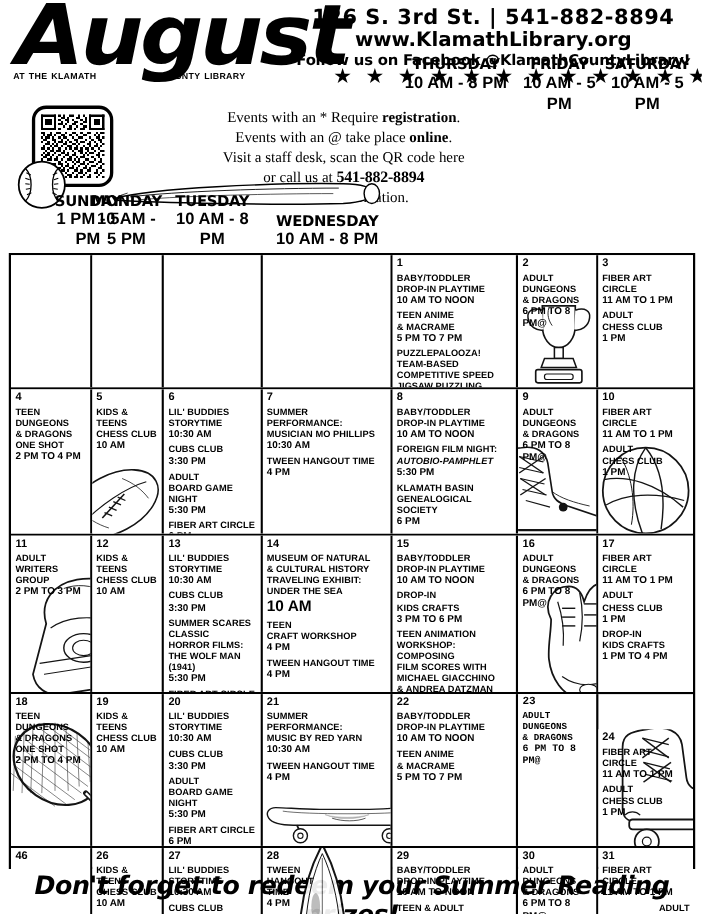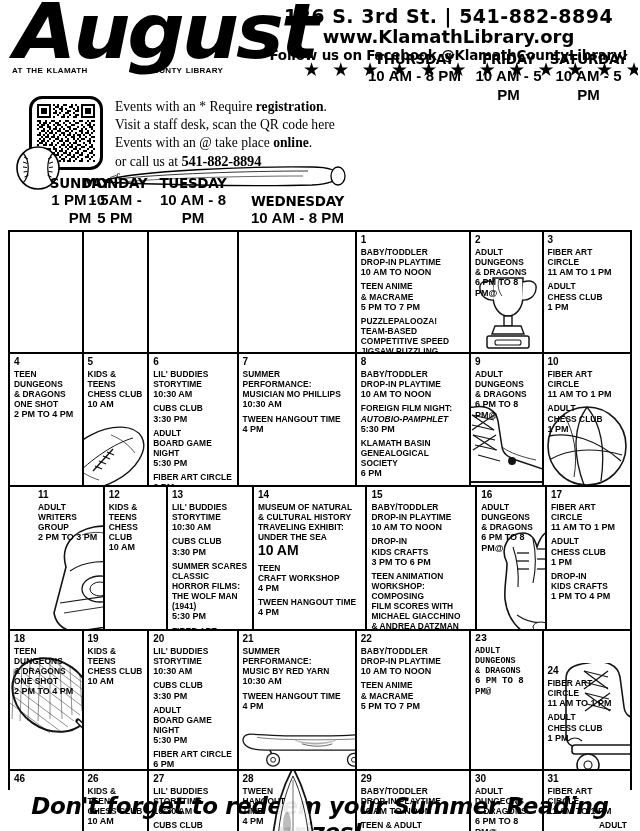--- a/index.html
+++ b/index.html
@@ -57,21 +57,21 @@
   #intro-area { position:relative; height:110px; }
   .qr {
     position:absolute; left:29px; top:10px;
     width:74px; height:74px;
     border:3px solid #000; border-radius:13px;
     background:#fff; padding:5px;
   }
   .qr svg { display:block; width:100%; height:100%; }
   .intro-text {
     position:absolute; left:115px; top:12px; width:395px;
-    text-align:left;
+    text-align:center;
     font-family:"Liberation Serif", serif;
     font-size:13.6px; line-height:1.32;
   }
   .intro-text b { font-weight:bold; }
   .intro-text .phone { font-weight:bold; font-size:14.5px; letter-spacing:-0.2px; }
 
   
   .deco { position:absolute; pointer-events:none; }
 
   
@@ -395,24 +395,24 @@
           <rect x="25" y="28" width="1" height="1"></rect>
           <rect x="28" y="28" width="1" height="1"></rect>
       </g>
     </svg>
   </div>
 
   <div class="intro-text">
     <div>
       <span>Events with an * Require </span><b>registration</b><span>.</span>
     </div>
-    <div>Visit a staff desk, scan the QR code here</div>
     <div>
       <span>Events with an @ take place </span><b>online</b><span>.</span>
     </div>
+    <div>Visit a staff desk, scan the QR code here</div>
     <div>
       <span>or call us at </span><span class="phone">541-882-8894</span>
     </div>
     <div>for more information.</div>
   </div>
 
   <svg class="deco lineart" style="left:14px;top:58px;" width="48" height="48" viewBox="0 0 48 48">
     <circle cx="24" cy="24" r="21" fill="#fff" stroke="#000" stroke-width="1.6"></circle>
     <path d="M9 9 C16 16,16 32,9 39" fill="none" stroke="#000" stroke-width="1.2"></path>
     <path d="M39 9 C32 16,32 32,39 39" fill="none" stroke="#000" stroke-width="1.2"></path>
@@ -640,21 +640,21 @@
             <path d="M43 4 C30 22,28 50,40 82" fill="none" stroke="#000" stroke-width="1.3"></path>
             <path d="M43 4 C56 20,62 44,57 78" fill="none" stroke="#000" stroke-width="1.3"></path>
             <path d="M5 33 C26 29,52 36,77 58" fill="none" stroke="#000" stroke-width="1.3"></path>
             <path d="M7 56 C24 46,50 44,78 52" fill="none" stroke="#000" stroke-width="1.1"></path>
             <path d="M20 12 C30 28,34 52,30 74" fill="none" stroke="#000" stroke-width=".9"></path>
           </svg>
         </div>
       </div>
     </div>
     <div class="week" style="height: 144px;">
-      <div class="cell" style="width: 74px; margin-left: 24px;">
+      <div class="cell" style="width: 74px;">
         <div class="daynum">11</div>
         <div class="ev">
           <div class="ttl">ADULT<br>WRITERS<br>GROUP</div>
           <div class="tm">2 PM TO 3 PM</div>
         </div>
         <div class="cellart" style="left: -4px; bottom: -8px;">
           <svg class="lineart" viewBox="0 0 150 120" width="150" height="120">
             <path d="M36 50 c-6 -20 6 -36 28 -40 c24 -4 44 6 50 22 c6 16 0 30 -10 36 l4 20 c2 10 -6 18 -18 20 l-40 6 c-14 2 -24 -6 -26 -18 z" fill="#fff" stroke="#000" stroke-width="1.6"></path>
             <path d="M40 54 c14 -10 36 -12 54 -6" fill="none" stroke="#000" stroke-width="1.1"></path>
             <ellipse cx="70" cy="72" rx="18" ry="13" fill="#fff" stroke="#000" stroke-width="1.3"></ellipse>

